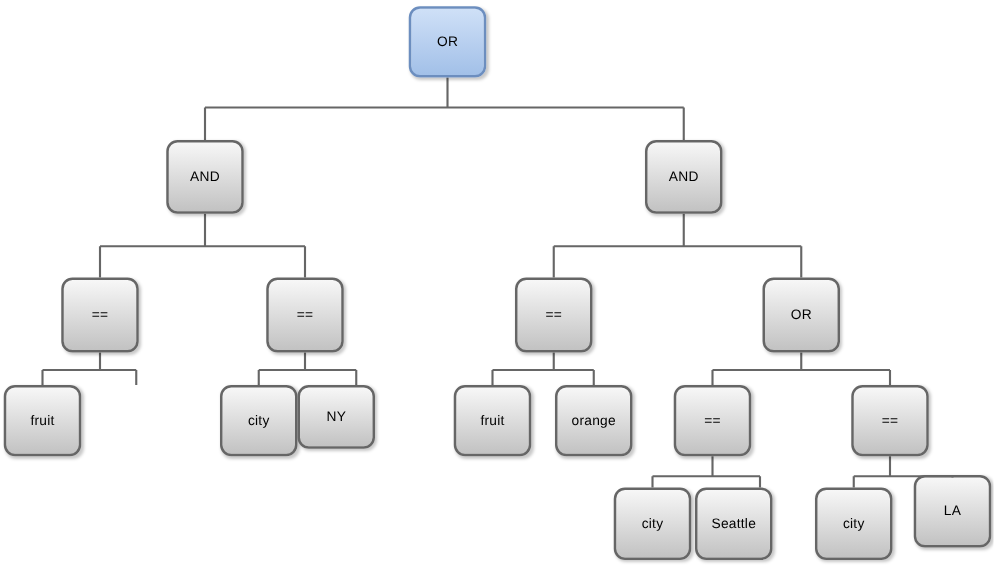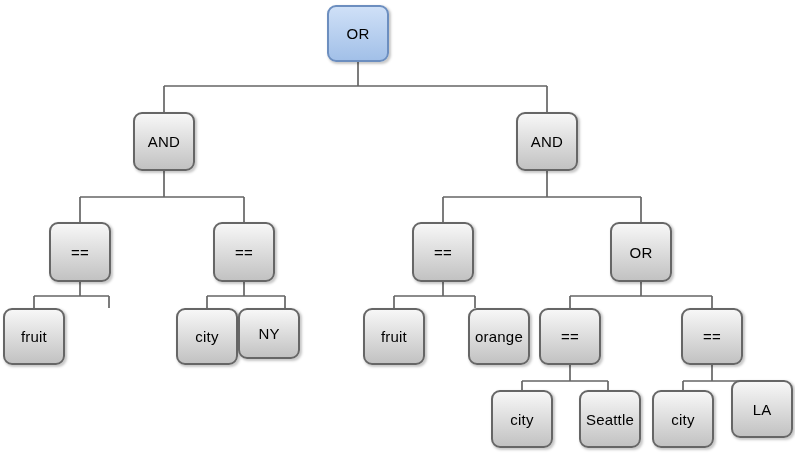--- a/index.html
+++ b/index.html
@@ -25,21 +25,21 @@
     position: absolute;
     box-sizing: border-box;
     width: 62px;
     display: flex;
     align-items: center;
     justify-content: center;
     border: 2px solid var(--node-border, #666666);
     border-radius: 9px;
     background: linear-gradient(var(--node-fill-top, #f7f7f7), var(--node-fill-bottom, #c2c2c2));
     color: #000000;
-    font-size: 15px;
+    font-size: 11px;
     letter-spacing: 0.2px;
     box-shadow: 1.5px 1.5px 2.5px rgba(0,0,0,0.22);
     user-select: none;
   }
   .node.root {
     border-color: var(--root-border, #6c8ebf);
     background: linear-gradient(var(--root-fill-top, #cfe0f7), var(--root-fill-bottom, #a2c0e8));
   }
 </style>
 </head>
@@ -75,22 +75,22 @@
 
   <div class="node" style="left:49px;  top:222px; height:60px;">==</div>
   <div class="node" style="left:213px; top:222px; height:60px;">==</div>
   <div class="node" style="left:412px; top:222px; height:60px;">==</div>
   <div class="node" style="left:610px; top:222px; height:60px;">OR</div>
 
   <div class="node" style="left:3px;   top:308px; height:57px;">fruit</div>
   <div class="node" style="left:176px; top:308px; height:57px;">city</div>
   <div class="node" style="left:238px; top:308px; height:51px;">NY</div>
   <div class="node" style="left:363px; top:308px; height:57px;">fruit</div>
-  <div class="node" style="left:468px; top:308px; height:57px;">orange</div>
+  <div class="node" style="left:444px; top:308px; height:57px;">orange</div>
   <div class="node" style="left:539px; top:308px; height:57px;">==</div>
   <div class="node" style="left:681px; top:308px; height:57px;">==</div>
 
   <div class="node" style="left:491px; top:390px; height:58px;">city</div>
-  <div class="node" style="left:579px; top:390px; height:58px;">Seattle</div>
+  <div class="node" style="left:556px; top:390px; height:58px;">Seattle</div>
   <div class="node" style="left:652px; top:390px; height:58px;">city</div>
   <div class="node" style="left:731px; top:380px; height:58px;">LA</div>
 
 </div>
 
 </body></html>

